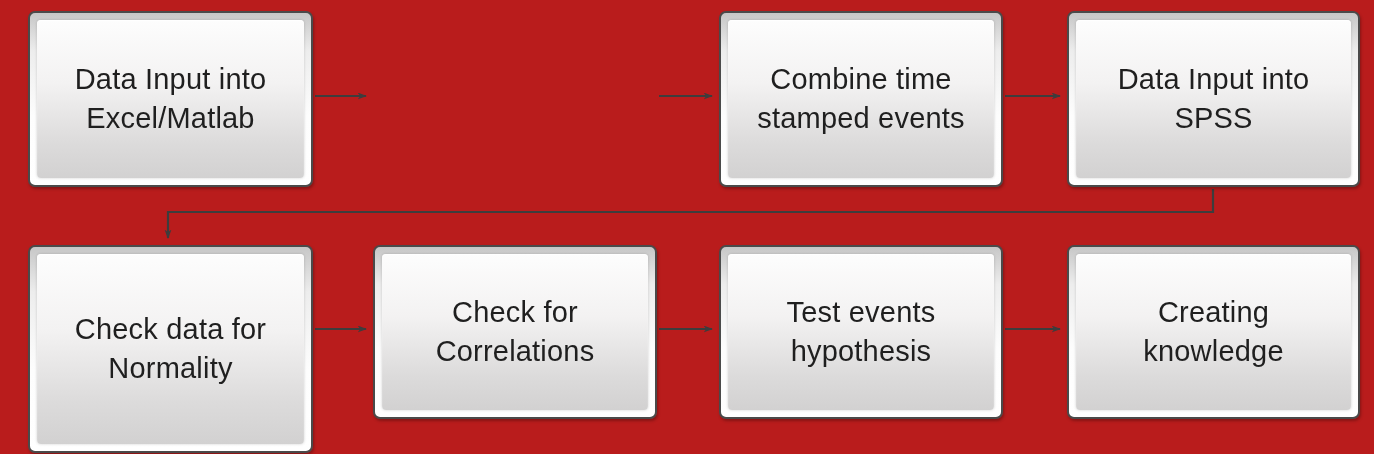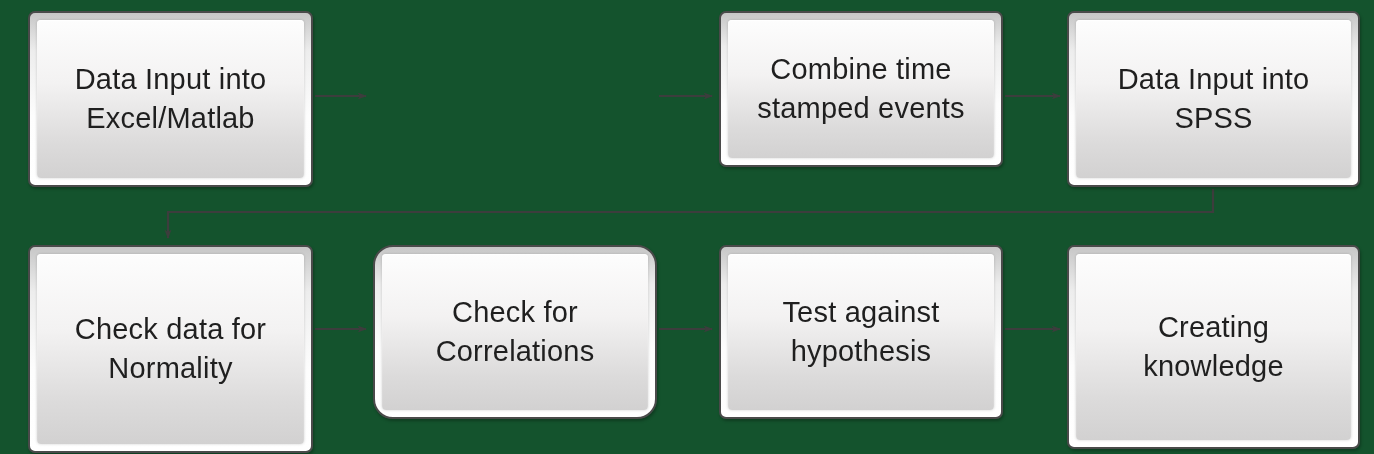--- a/index.html
+++ b/index.html
@@ -6,21 +6,21 @@
     --line-color: #3d3d3d;
     --text-color: #1f1f1f;
     --box-border: #4a4a4a;
   }
   * { box-sizing: border-box; margin: 0; padding: 0; }
   html, body { background: #ffffff; }
   .canvas {
     position: relative;
     width: 1374px;
     height: 454px;
-    background: #14532d;
+    background: #b91c1c;
     font-family: "Liberation Sans", sans-serif;
     overflow: hidden;
   }
   .connectors {
     position: absolute;
     left: 0; top: 0;
     width: 1374px; height: 454px;
     pointer-events: none;
   }
   .connectors .wire {
@@ -54,26 +54,26 @@
     white-space: pre-line;
     text-align: center;
     color: var(--text-color);
     font-size: 29px;
     line-height: 39px;
     letter-spacing: 0.2px;
   }
   
   .n1 { left: 28px;  top: 11px;  width: 285px; height: 176px; }
   .n2 { left: 373px; top: 11px;  width: 284px; height: 176px; }
-  .n3 { left: 719px; top: 11px;  width: 284px; height: 156px; }
+  .n3 { left: 719px; top: 11px;  width: 284px; height: 176px; }
   .n4 { left: 1067px;top: 11px;  width: 293px; height: 176px; }
   .n5 { left: 28px;  top: 245px; width: 285px; height: 208px; }
-  .n6 { left: 373px; top: 245px; width: 284px; height: 174px; border-radius: 20px; }
+  .n6 { left: 373px; top: 245px; width: 284px; height: 174px; }
   .n7 { left: 719px; top: 245px; width: 284px; height: 174px; }
-  .n8 { left: 1067px;top: 245px; width: 293px; height: 204px; padding-left: 40px; }
+  .n8 { left: 1067px;top: 245px; width: 293px; height: 174px; padding-left: 40px; }
 </style>
 </head>
 <body>
 
 <div class="canvas">
 
   <svg class="connectors" viewBox="0 0 1374 454" xmlns="http://www.w3.org/2000/svg">
     <defs>
       <marker id="arrowhead" markerWidth="11" markerHeight="9" refX="8.5" refY="3.5" orient="auto" markerUnits="userSpaceOnUse">
         <path class="head" d="M0,0 L9.5,3.5 L0,7 L2.8,3.5 Z"></path>
@@ -119,21 +119,21 @@
 
   <div class="node n6">
     <div class="face">
       <span class="label">Check for
 Correlations</span>
     </div>
   </div>
 
   <div class="node n7">
     <div class="face">
-      <span class="label">Test against
+      <span class="label">Test events
 hypothesis</span>
     </div>
   </div>
 
   <div class="node n8">
     <div class="face">
       <span class="label">Creating
 knowledge</span>
     </div>
   </div>

